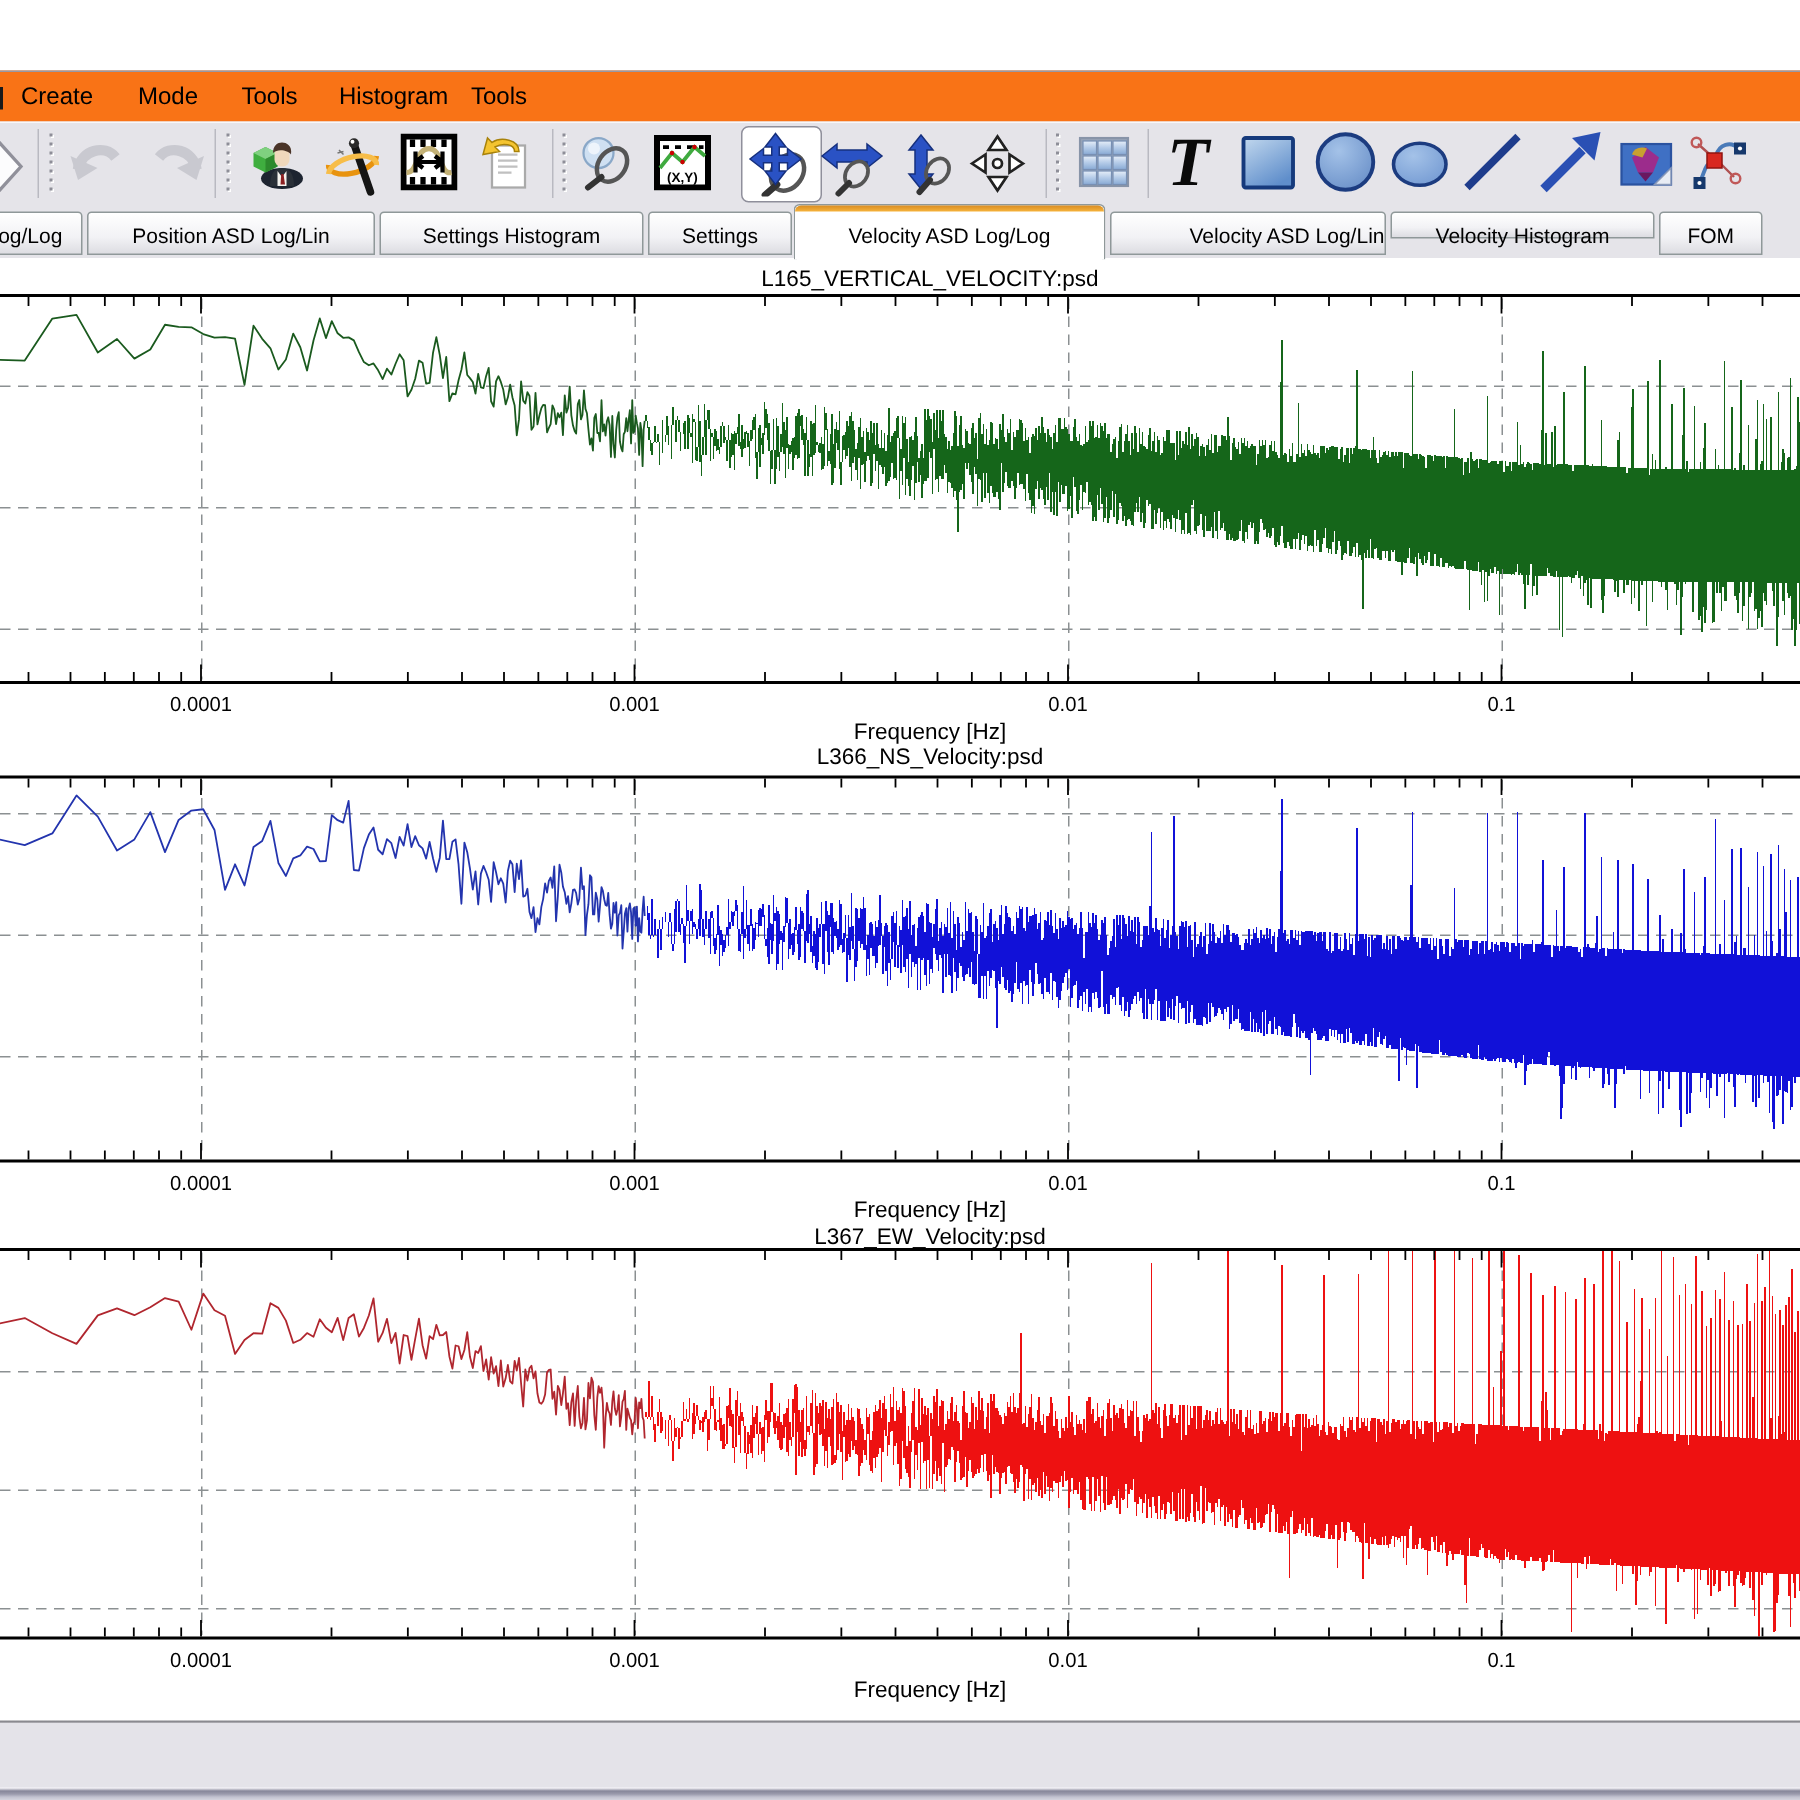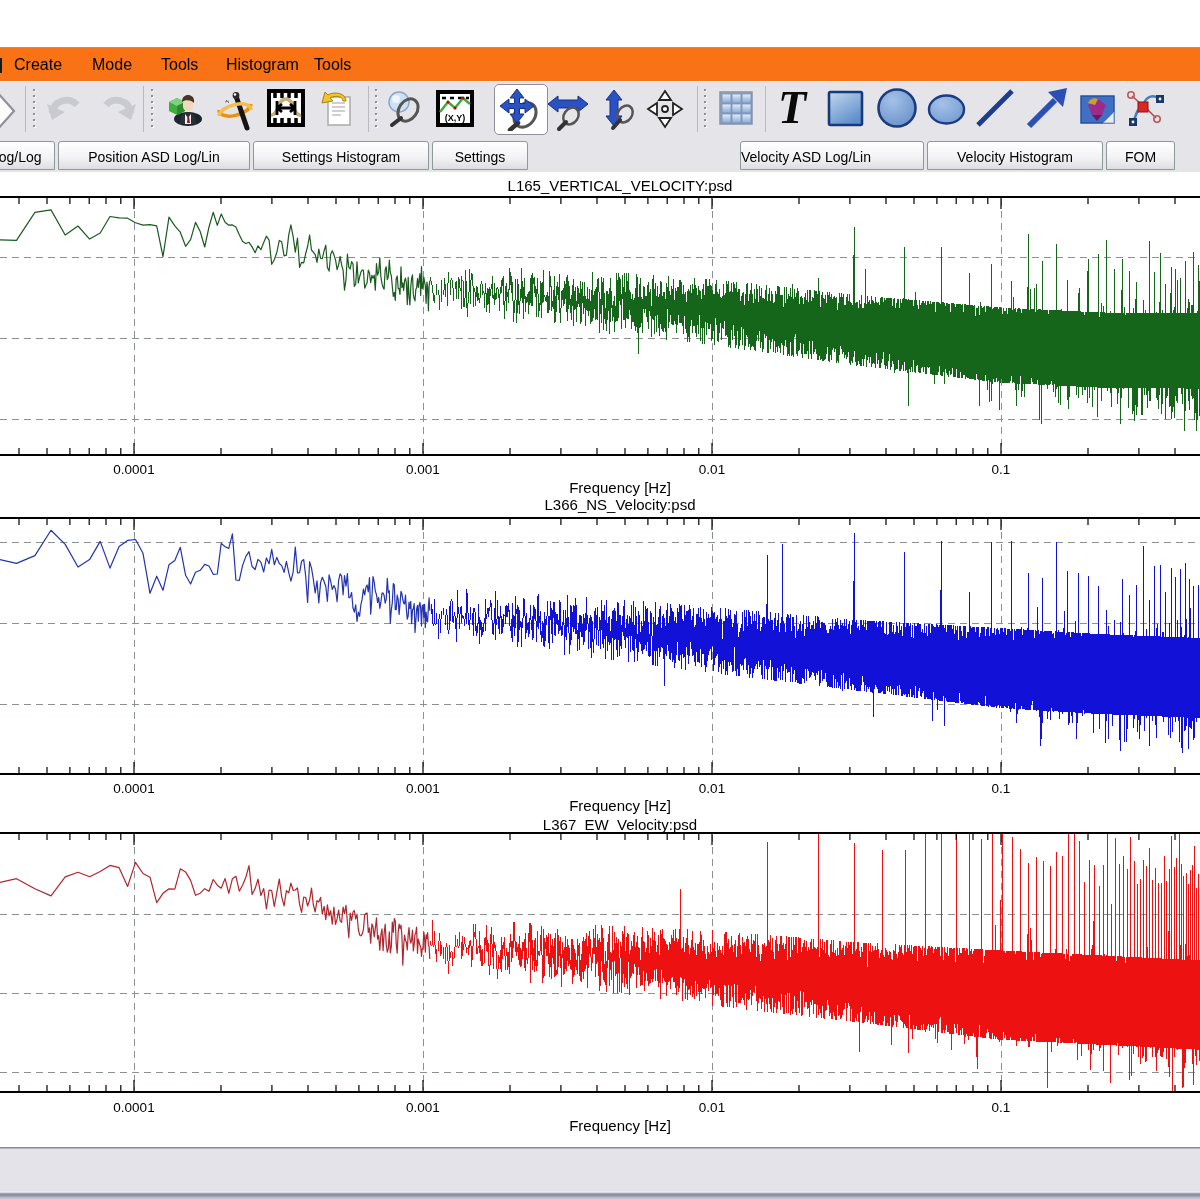--- a/index.html
+++ b/index.html
@@ -308,22 +308,26 @@
     </div>
     <div style="position:absolute;left:58px;top:141px;width:192px;height:29px;background:linear-gradient(#ffffff,#f2f2f5 60%,#dddde2);border:1px solid #8f9899;border-radius:3px 3px 0 0;box-sizing:border-box;z-index:2">
       <div style="position:absolute;left:0;top:7px;width:100%;text-align:center;font:14px 'Liberation Sans',sans-serif;color:#000">Position ASD Log/Lin</div>
     </div>
     <div style="position:absolute;left:253px;top:141px;width:176px;height:29px;background:linear-gradient(#ffffff,#f2f2f5 60%,#dddde2);border:1px solid #8f9899;border-radius:3px 3px 0 0;box-sizing:border-box;z-index:2">
       <div style="position:absolute;left:0;top:7px;width:100%;text-align:center;font:14px 'Liberation Sans',sans-serif;color:#000">Settings Histogram</div>
     </div>
     <div style="position:absolute;left:432px;top:141px;width:96px;height:29px;background:linear-gradient(#ffffff,#f2f2f5 60%,#dddde2);border:1px solid #8f9899;border-radius:3px 3px 0 0;box-sizing:border-box;z-index:2">
       <div style="position:absolute;left:0;top:7px;width:100%;text-align:center;font:14px 'Liberation Sans',sans-serif;color:#000">Settings</div>
     </div>
+    <div style="position:absolute;left:529px;top:136px;width:208px;height:37px;background:#fff;border:1px solid #8f9899;border-bottom:none;border-radius:4px 4px 0 0;box-sizing:border-box;z-index:3">
+      <div style="position:absolute;left:0;top:0;width:100%;height:4px;background:linear-gradient(#d98c22,#f6b33c);border-radius:4px 4px 0 0"></div>
+      <div style="position:absolute;left:0;top:12px;width:100%;text-align:center;font:14px 'Liberation Sans',sans-serif;color:#000">Velocity ASD Log/Log</div>
+    </div>
     <div style="position:absolute;left:740px;top:141px;width:184px;height:29px;background:linear-gradient(#ffffff,#f2f2f5 60%,#dddde2);border:1px solid #8f9899;border-radius:3px 3px 0 0;box-sizing:border-box;z-index:2">
-      <div style="position:absolute;left:0;top:7px;width:100%;text-align:left;font:14px 'Liberation Sans',sans-serif;color:#000">Velocity ASD Log/Lin</div>
-    </div>
-    <div style="position:absolute;left:927px;top:141px;width:176px;height:29px;background:linear-gradient(#ffffff,#f2f2f5 60%,#dddde2);border:1px solid #8f9899;border-radius:3px 3px 0 0;box-sizing:border-box;z-index:2">
+      <div style="position:absolute;left:0;top:7px;width:100%;text-align:right;font:14px 'Liberation Sans',sans-serif;color:#000">Velocity ASD Log/Lin</div>
+    </div>
+    <div style="position:absolute;left:927px;top:141px;width:176px;height:18px;background:linear-gradient(#ffffff,#f2f2f5 60%,#dddde2);border:1px solid #8f9899;border-radius:3px 3px 0 0;box-sizing:border-box;z-index:2">
       <div style="position:absolute;left:0;top:7px;width:100%;text-align:center;font:14px 'Liberation Sans',sans-serif;color:#000">Velocity Histogram</div>
     </div>
     <div style="position:absolute;left:1106px;top:141px;width:69px;height:29px;background:linear-gradient(#ffffff,#f2f2f5 60%,#dddde2);border:1px solid #8f9899;border-radius:3px 3px 0 0;box-sizing:border-box;z-index:2">
       <div style="position:absolute;left:0;top:7px;width:100%;text-align:center;font:14px 'Liberation Sans',sans-serif;color:#000">FOM</div>
     </div>
 <div id="statusbar"></div>
 </div>
 </body></html>

